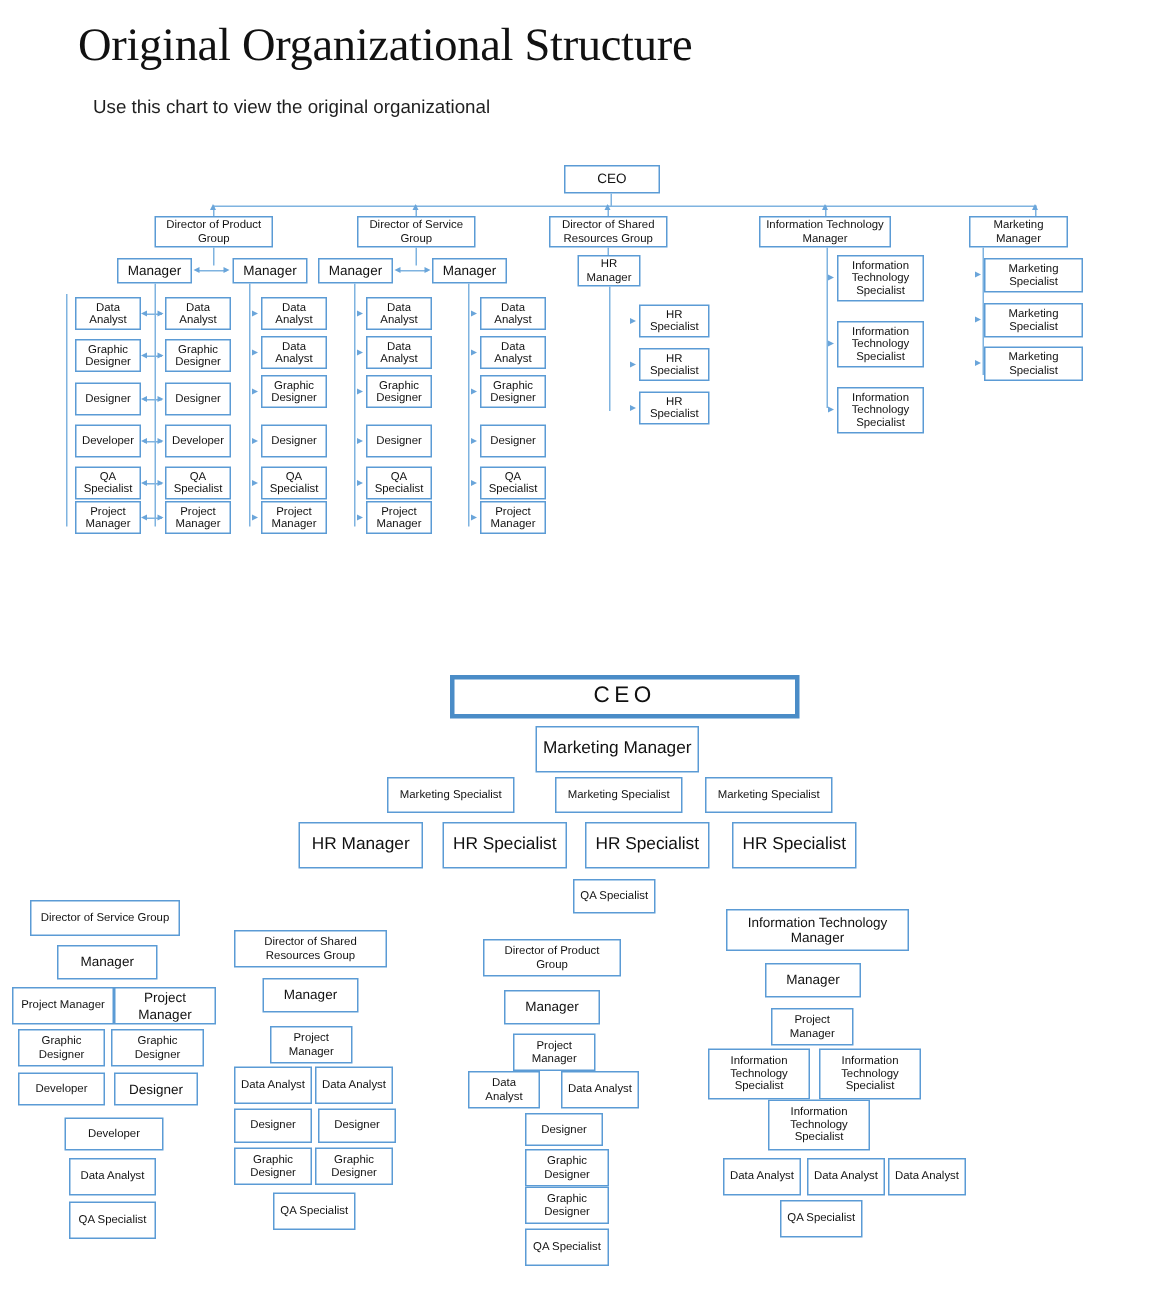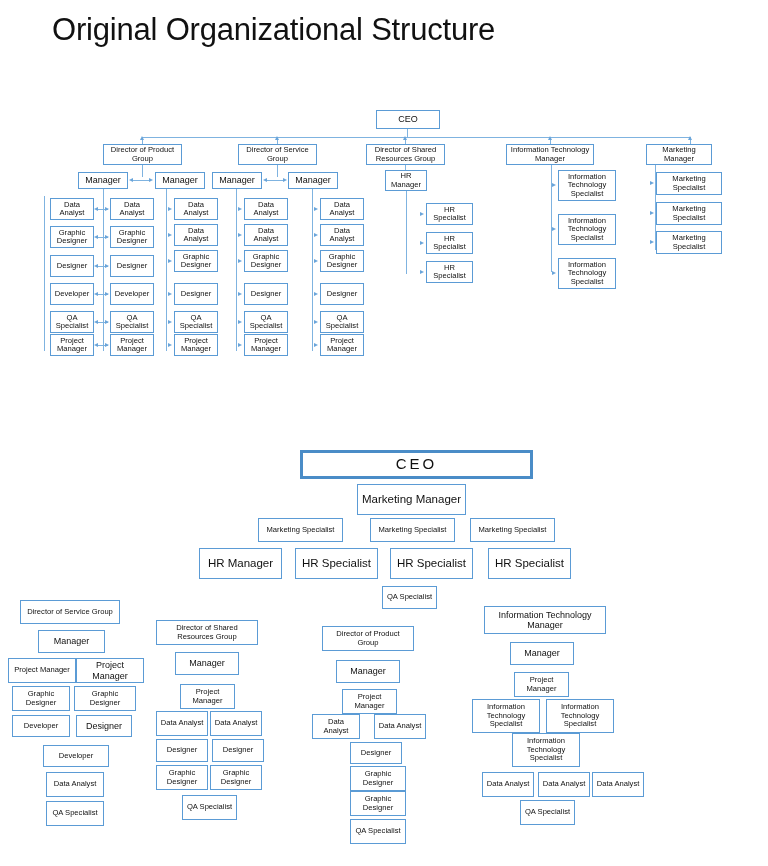--- a/index.html
+++ b/index.html
@@ -74,21 +74,22 @@
   .arrow.up{
     border-width:0 2.6px 4.2px 2.6px;
     border-color:transparent transparent #6AA5DA transparent;
   }
 </style>
 </head>
 <body>
 
 <div class="canvas">
 
-  <div class="title" style="left:52px;top:12px;">Original Organizational Structure</div>
+  <div class="title" style="left:52px;top:12px;font-family:Liberation Serif, serif;">Original Organizational Structure</div>
+  <div class="subtitle" style="left:62px;top:64px;">Use this chart to view the original organizational</div>
 
   <div class="box md" style="left:376px;top:110px;width:64px;height:19px;">CEO</div>
 
   <div class="ln lnv" style="left:407px;top:129px;height:9px;"></div>
   <div class="ln lnh" style="left:142px;top:137px;width:549px;"></div>
 
   <div class="ln lnv" style="left:142px;top:137px;height:8px;"></div>
   <div class="arrow up" style="left:140px;top:136px;"></div>
   <div class="ln lnv" style="left:277px;top:137px;height:8px;"></div>
   <div class="arrow up" style="left:275px;top:136px;"></div>

